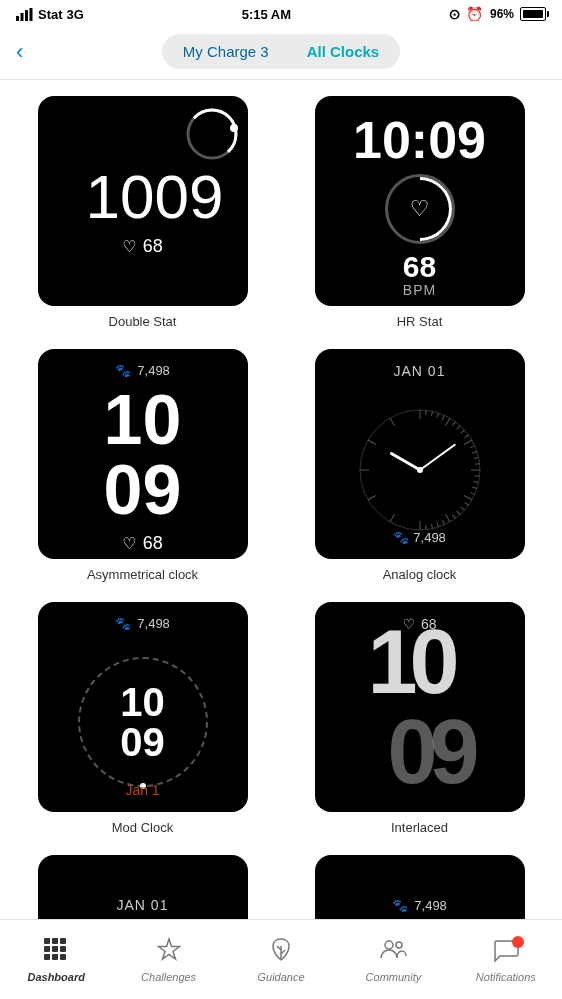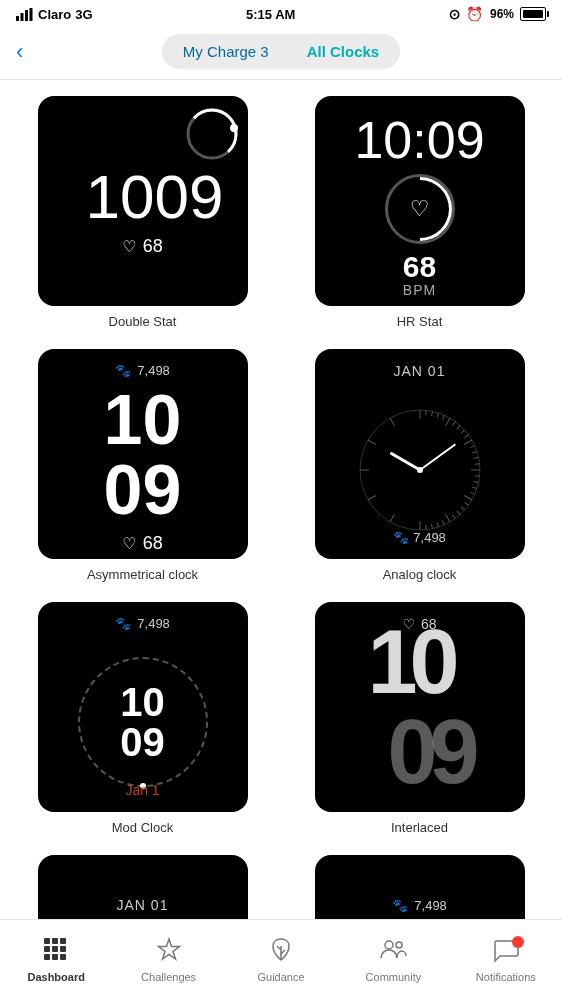--- a/index.html
+++ b/index.html
@@ -110,21 +110,21 @@
       margin-left: 24px;
     }
     .double-stat .heart-row {
       display: flex; align-items: center; gap: 6px;
       font-size: 18px; margin-top: 8px;
     }
     .heart-icon { color: #fff; font-size: 16px; }
 
     
     .hr-stat .time-big {
-      font-size: 52px; font-weight: 400; line-height: 1;
+      font-size: 52px; font-weight: 700; line-height: 1;
       margin-top: 10px;
     }
     .hr-stat .heart-ring {
       width: 70px; height: 70px;
       border: 3px solid #555;
       border-radius: 50%;
       display: flex; align-items: center; justify-content: center;
       position: relative; margin-top: 8px;
     }
     .hr-stat .heart-ring::after {
@@ -222,20 +222,21 @@
       border-top: 1px solid #e5e5e5;
       display: flex;
       align-items: center;
       justify-content: space-around;
       padding: 0 0 10px;
     }
     .nav-item {
       display: flex; flex-direction: column; align-items: center; gap: 0;
       cursor: pointer; flex: 1;
       padding-top: 10px;
+      font-style: italic;
     }
     .nav-item .nav-icon { font-size: 26px; color: #777; }
     .nav-item.active .nav-icon { color: #333; }
     .nav-item .nav-label { font-size: 11px; color: #777; }
     .nav-item.active .nav-label { color: #333; font-weight: 600; }
     .notif-badge {
       position: relative;
     }
     .notif-dot {
       position: absolute;
@@ -256,21 +257,21 @@
 
 <div class="status-bar">
   <div class="status-left">
 
     <svg width="18" height="13" viewBox="0 0 18 13">
       <rect x="0" y="8" width="3" height="5" rx="0.5" fill="#000"></rect>
       <rect x="4.5" y="5" width="3" height="8" rx="0.5" fill="#000"></rect>
       <rect x="9" y="2" width="3" height="11" rx="0.5" fill="#000"></rect>
       <rect x="13.5" y="0" width="3" height="13" rx="0.5" fill="#000"></rect>
     </svg>
-    <span>Claro</span>
+    <span>Stat</span>
     <span>3G</span>
   </div>
   <div class="status-center">5:15 AM</div>
   <div class="status-right">
 
     <span style="font-size:14px;">⊙</span>
 
     <span style="font-size:14px;">⏰</span>
     <span>96%</span>
     <div class="battery-icon">

